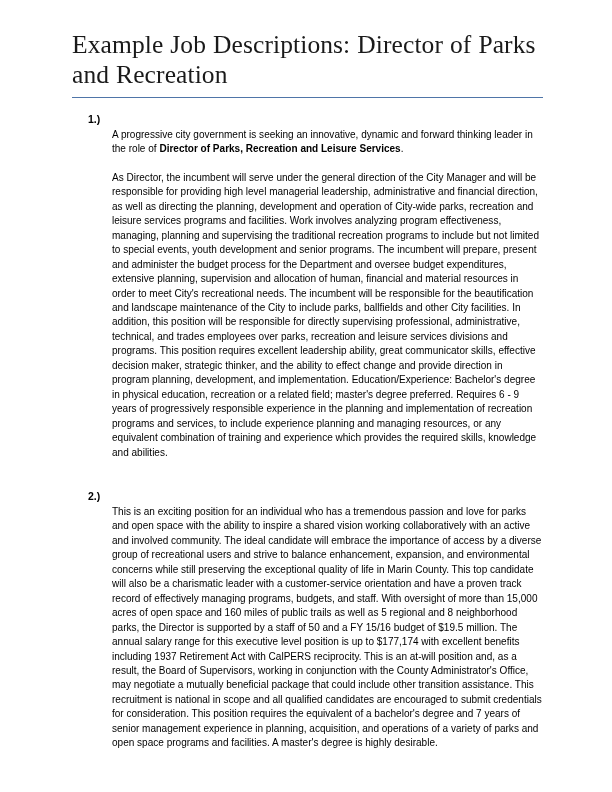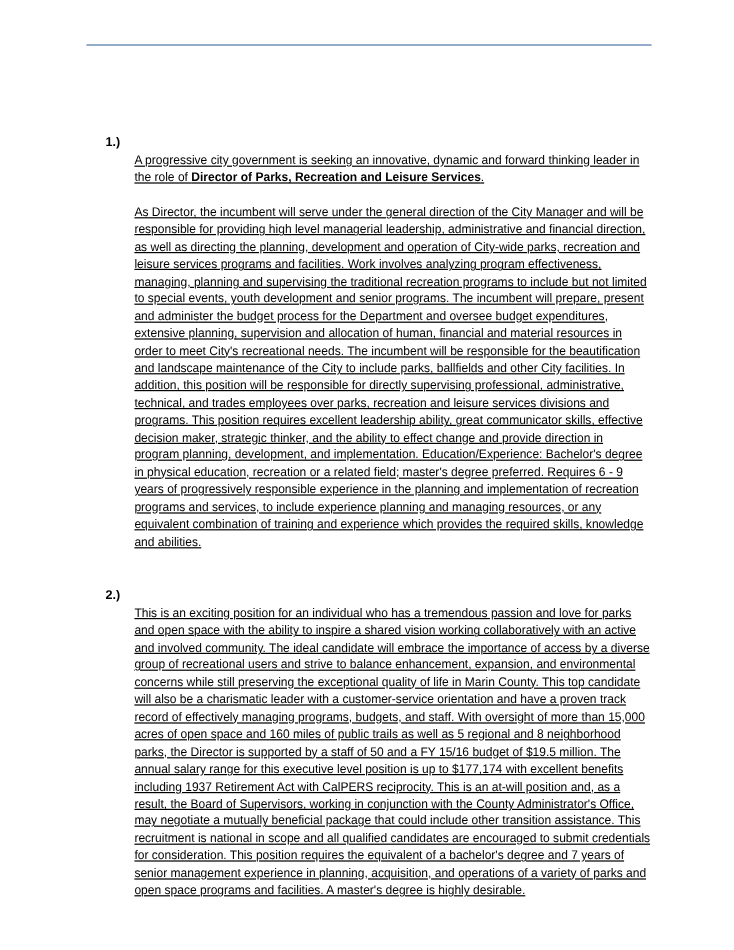--- a/index.html
+++ b/index.html
@@ -66,21 +66,20 @@
     top: 0;
     font-family: "Liberation Sans", sans-serif;
     font-size: 10.5px;
     font-weight: bold;
     line-height: 14px;
     color: #000;
   }
   .entry-body {
     margin-left: 40px;
     padding-top: 16px;
-    text-decoration: underline;
   }
   .para {
     font-family: "Liberation Sans", sans-serif;
     font-size: 10.4px;
     line-height: 14.45px;
     color: #000000;
     text-align: left;
     margin: 0;
     -webkit-font-smoothing: none;
     transform: scaleX(0.965);
@@ -93,20 +92,21 @@
   .para b {
     font-weight: bold;
   }
 </style>
 </head>
 <body>
 
 <div class="page">
 
   <div class="title-block">
+    <h1 class="doc-title">Example Job Descriptions: Director of Parks and Recreation</h1>
     <hr class="title-rule">
   </div>
 
   <div class="entries">
 
     <div class="entry">
       <div class="entry-marker">1.)</div>
       <div class="entry-body">
         <p class="para"><span>A progressive city government is seeking an innovative, dynamic and forward thinking leader in the role of </span><b>Director of Parks, Recreation and Leisure Services</b><span>.</span></p>
         <p class="para">As Director, the incumbent will serve under the general direction of the City Manager and will be responsible for providing high level managerial leadership, administrative and financial direction, as well as directing the planning, development and operation of City-wide parks, recreation and leisure services programs and facilities. Work involves analyzing program effectiveness, managing, planning and supervising the traditional recreation programs to include but not limited to special events, youth development and senior programs. The incumbent will prepare, present and administer the budget process for the Department and oversee budget expenditures, extensive planning, supervision and allocation of human, financial and material resources in order to meet City's recreational needs. The incumbent will be responsible for the beautification and landscape maintenance of the City to include parks, ballfields and other City facilities. In addition, this position will be responsible for directly supervising professional, administrative, technical, and trades employees over parks, recreation and leisure services divisions and programs. This position requires excellent leadership ability, great communicator skills, effective decision maker, strategic thinker, and the ability to effect change and provide direction in program planning, development, and implementation. Education/Experience: Bachelor's degree in physical education, recreation or a related field; master's degree preferred. Requires 6 - 9 years of progressively responsible experience in the planning and implementation of recreation programs and services, to include experience planning and managing resources, or any equivalent combination of training and experience which provides the required skills, knowledge and abilities.</p>

